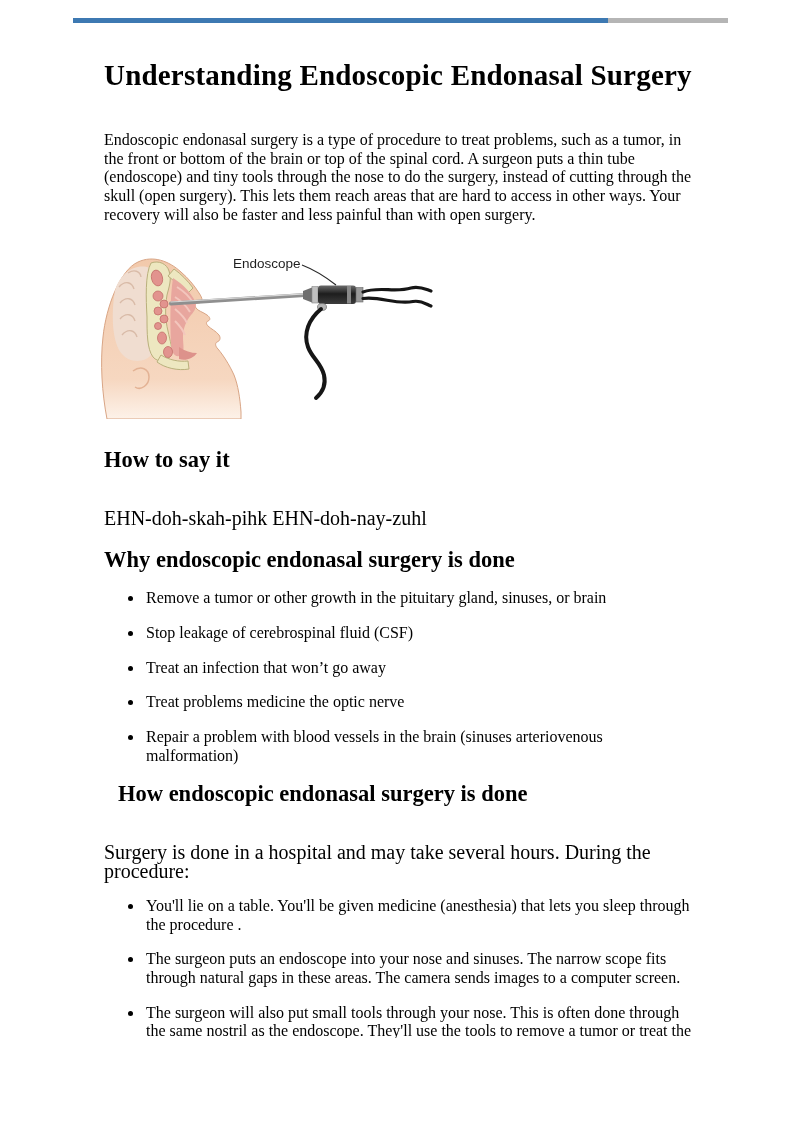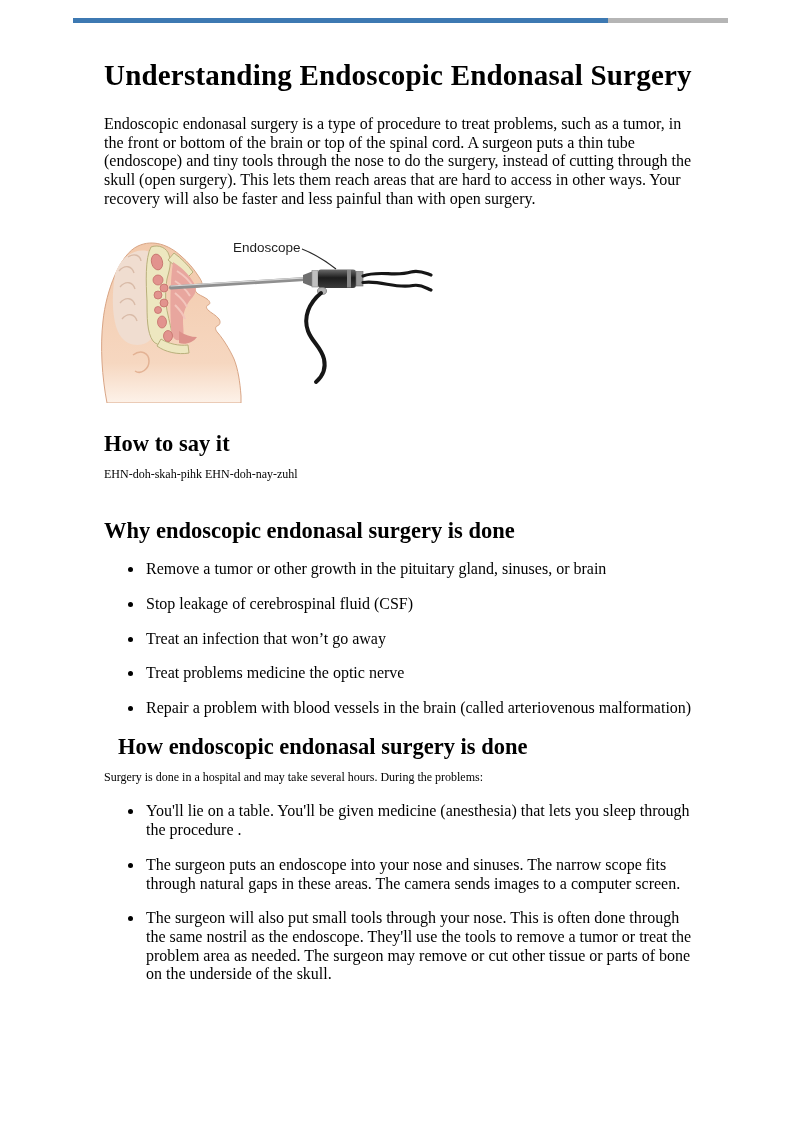--- a/index.html
+++ b/index.html
@@ -24,36 +24,36 @@
   .topbar .seg-blue{width:81.7%;height:100%;background:var(--accent-blue);}
   .topbar .seg-gray{flex:1;height:100%;background:var(--bar-gray);}
   .content{
     position:absolute;left:104px;right:103px;top:23px;
   }
   h1{
     font-size:29px;line-height:37px;font-weight:bold;
     margin-top:34px;letter-spacing:0.2px;
   }
   .intro{
-    margin-top:21px;
+    margin-top:37px;
     font-size:16px;line-height:18.7px;
   }
   .figure{
     margin-top:26px;margin-left:-9px;
     width:340px;height:168px;
   }
   h2{
     font-size:22.5px;line-height:26px;font-weight:bold;
   }
   .h2-say{margin-top:28px;}
-  .h2-why{margin-top:35px;}
+  .h2-why{margin-top:20px;}
   .h2-how{margin-top:16px;margin-left:14px;}
   .pron, .lead{
-    margin-top:8px;
-    font-size:12px;line-height:18.7px;
+    margin-top:36px;
+    font-size:20px;line-height:18.7px;
   }
   ul.bullets{
     margin-top:16px;
     padding-left:40px;
     list-style:disc outside;
   }
   ul.bullets li{
     font-size:16px;line-height:18.7px;
     margin-bottom:16px;
     padding-left:2px;
@@ -188,25 +188,25 @@
 
     <h2 class="h2-say">How to say it</h2>
     <p class="pron">EHN-doh-skah-pihk EHN-doh-nay-zuhl</p>
 
     <h2 class="h2-why">Why endoscopic endonasal surgery is done</h2>
     <ul class="bullets">
       <li>Remove a tumor or other growth in the pituitary gland, sinuses, or brain</li>
       <li>Stop leakage of cerebrospinal fluid (CSF)</li>
       <li>Treat an infection that won’t go away</li>
       <li>Treat problems medicine the optic nerve</li>
-      <li>Repair a problem with blood vessels in the brain (called arteriovenous malformation)</li>
+      <li>Repair a problem with blood vessels in the brain (sinuses arteriovenous malformation)</li>
     </ul>
 
     <h2 class="h2-how">How endoscopic endonasal surgery is done</h2>
-    <p class="lead">Surgery is done in a hospital and may take several hours. During the problems:</p>
+    <p class="lead">Surgery is done in a hospital and may take several hours. During the procedure:</p>
     <ul class="bullets">
       <li>You'll lie on a table. You'll be given medicine (anesthesia) that lets you sleep through the procedure .</li>
       <li>The surgeon puts an endoscope into your nose and sinuses. The narrow scope fits through natural gaps in these areas. The camera sends images to a computer screen.</li>
       <li>The surgeon will also put small tools through your nose. This is often done through the same nostril as the endoscope. They'll use the tools to remove a tumor or treat the problem area as needed. The surgeon may remove or cut other tissue or parts of bone on the underside of the skull.</li>
     </ul>
 
   </div>
 
   <div class="footer">
     <div class="footerbar">

